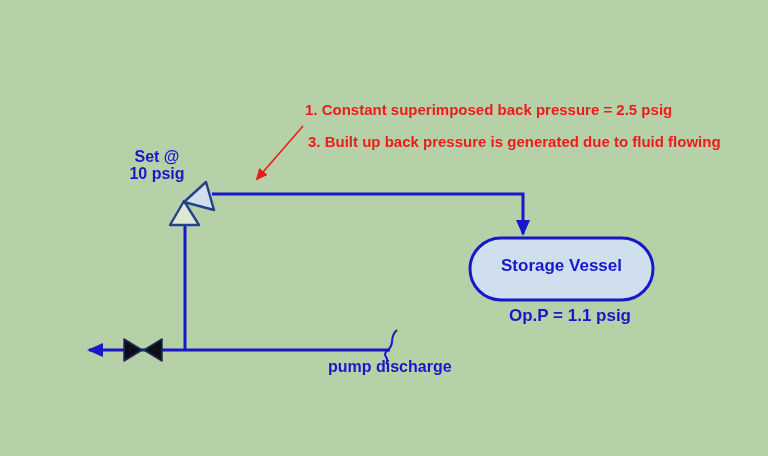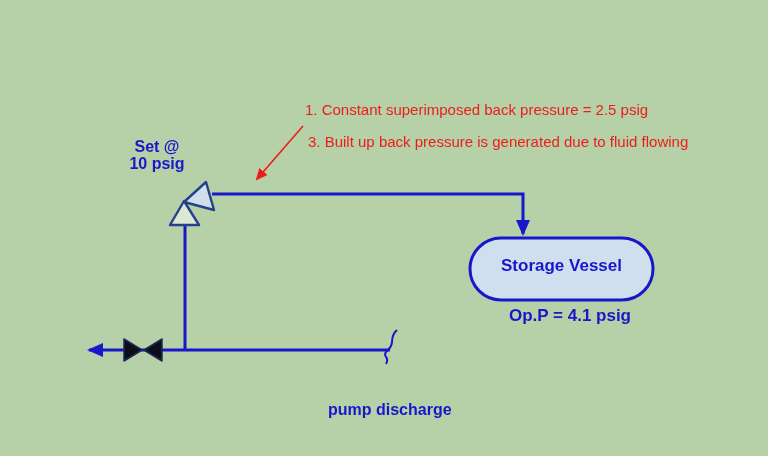--- a/index.html
+++ b/index.html
@@ -6,28 +6,28 @@
     --bg:#b6d1a7; --blue:#1717cc; --red:#ed1c1c;
     --vessel_fill:#cfdfee; --psv_outlet_fill:#cfdfeb; --psv_inlet_fill:#dde8d2;
     --shape_stroke:#26418c; --valve_fill:#0d0d1a;
   }
   *{margin:0;padding:0;box-sizing:border-box;}
   html,body{width:768px;height:456px;overflow:hidden;}
   body{font-family:"Liberation Sans","DejaVu Sans",sans-serif;background:var(--bg);}
   .canvas{position:relative;width:768px;height:456px;background:var(--bg);}
   svg.layer{position:absolute;left:0;top:0;}
   .label{position:absolute;font-weight:bold;color:var(--blue);white-space:pre-line;}
-  .note{position:absolute;font-weight:normal;color:var(--red);font-size:15px;line-height:18px;white-space:nowrap;}
+  .note{position:absolute;font-weight:bold;color:var(--red);font-size:15px;line-height:18px;white-space:nowrap;}
   .note-1{left:305px;top:101px;}
   .note-2{left:308px;top:133px;}
-  .set-label{left:125px;top:138px;width:64px;text-align:center;font-size:16px;line-height:17px;}
+  .set-label{left:125px;top:148px;width:64px;text-align:center;font-size:16px;line-height:17px;}
   .psv-state{left:206px;top:212px;font-size:16px;line-height:18px;}
   .vessel-label{left:470px;top:238px;width:183px;height:56px;display:flex;align-items:center;justify-content:center;font-size:17px;}
   .op-label{left:470px;top:306px;width:200px;text-align:center;font-size:17px;}
-  .pump-label{left:328px;top:358px;font-size:16px;margin-top:43px;}
+  .pump-label{left:328px;top:358px;font-size:16px;}
   .pipe{stroke:var(--blue);stroke-width:3;fill:none;}
   .thin{stroke:var(--blue);stroke-width:2;fill:none;}
   .redline{stroke:var(--red);stroke-width:1.6;fill:none;}
   .vessel{fill:var(--vessel_fill);stroke:var(--blue);stroke-width:3;}
   .psv-out{fill:var(--psv_outlet_fill);stroke:var(--shape_stroke);stroke-width:2.4;stroke-linejoin:round;}
   .psv-in{fill:var(--psv_inlet_fill);stroke:var(--shape_stroke);stroke-width:2.4;stroke-linejoin:round;}
   .valve{fill:var(--valve_fill);stroke:#1c2b55;stroke-width:1.5;stroke-linejoin:round;}
 </style>
 </head>
 <body style="background: rgb(182, 209, 167);">
@@ -67,16 +67,16 @@
     <rect class="vessel" x="470" y="238" width="183" height="62" rx="31" ry="31"></rect>
   </svg>
 
   <div class="note note-1">1. Constant superimposed back pressure = 2.5 psig</div>
   <div class="note note-2">3. Built up back pressure is generated due to fluid flowing</div>
 
   <div class="label set-label">Set @
 10 psig</div>
 
   <div class="label vessel-label">Storage Vessel</div>
-  <div class="label op-label">Op.P = 4.1 psig</div>
+  <div class="label op-label">Op.P = 1.1 psig</div>
 
   <div class="label pump-label">pump discharge</div>
 </div>
 
 </body></html>

